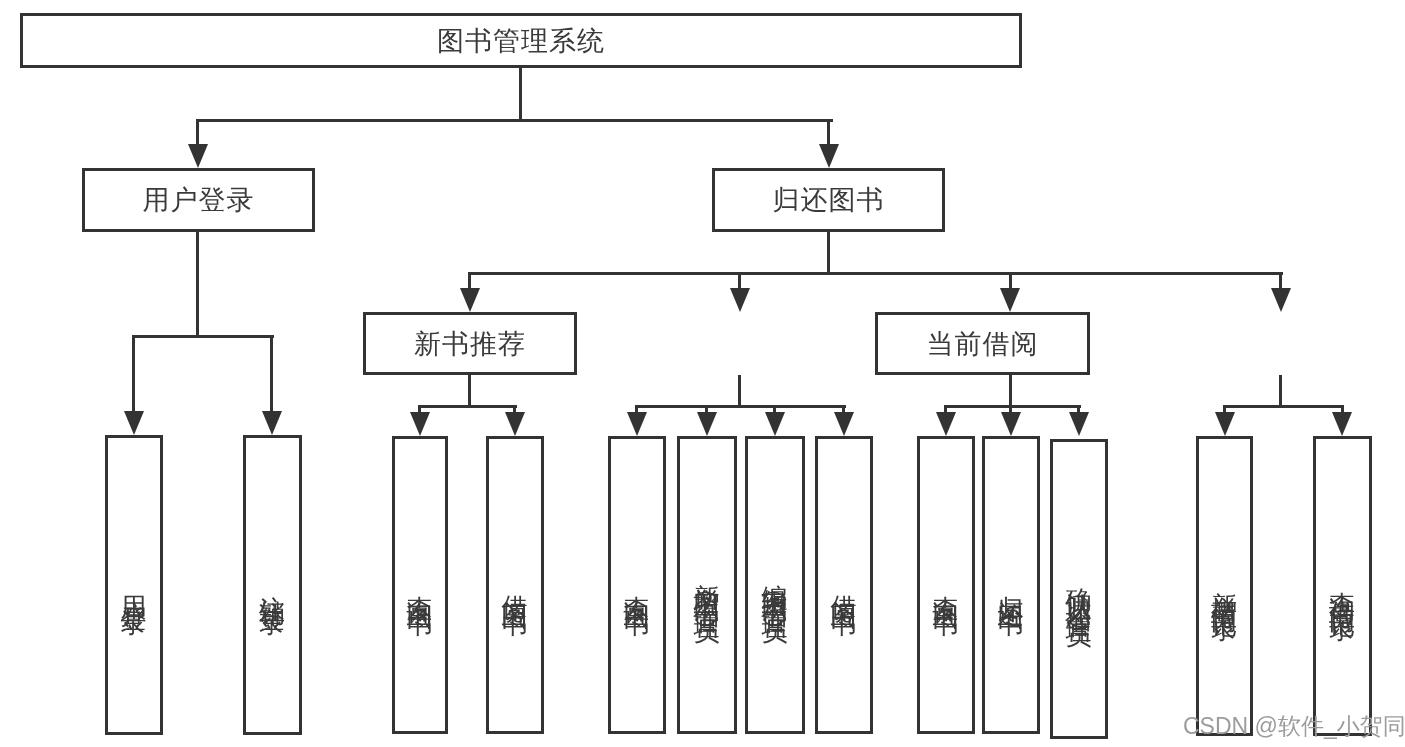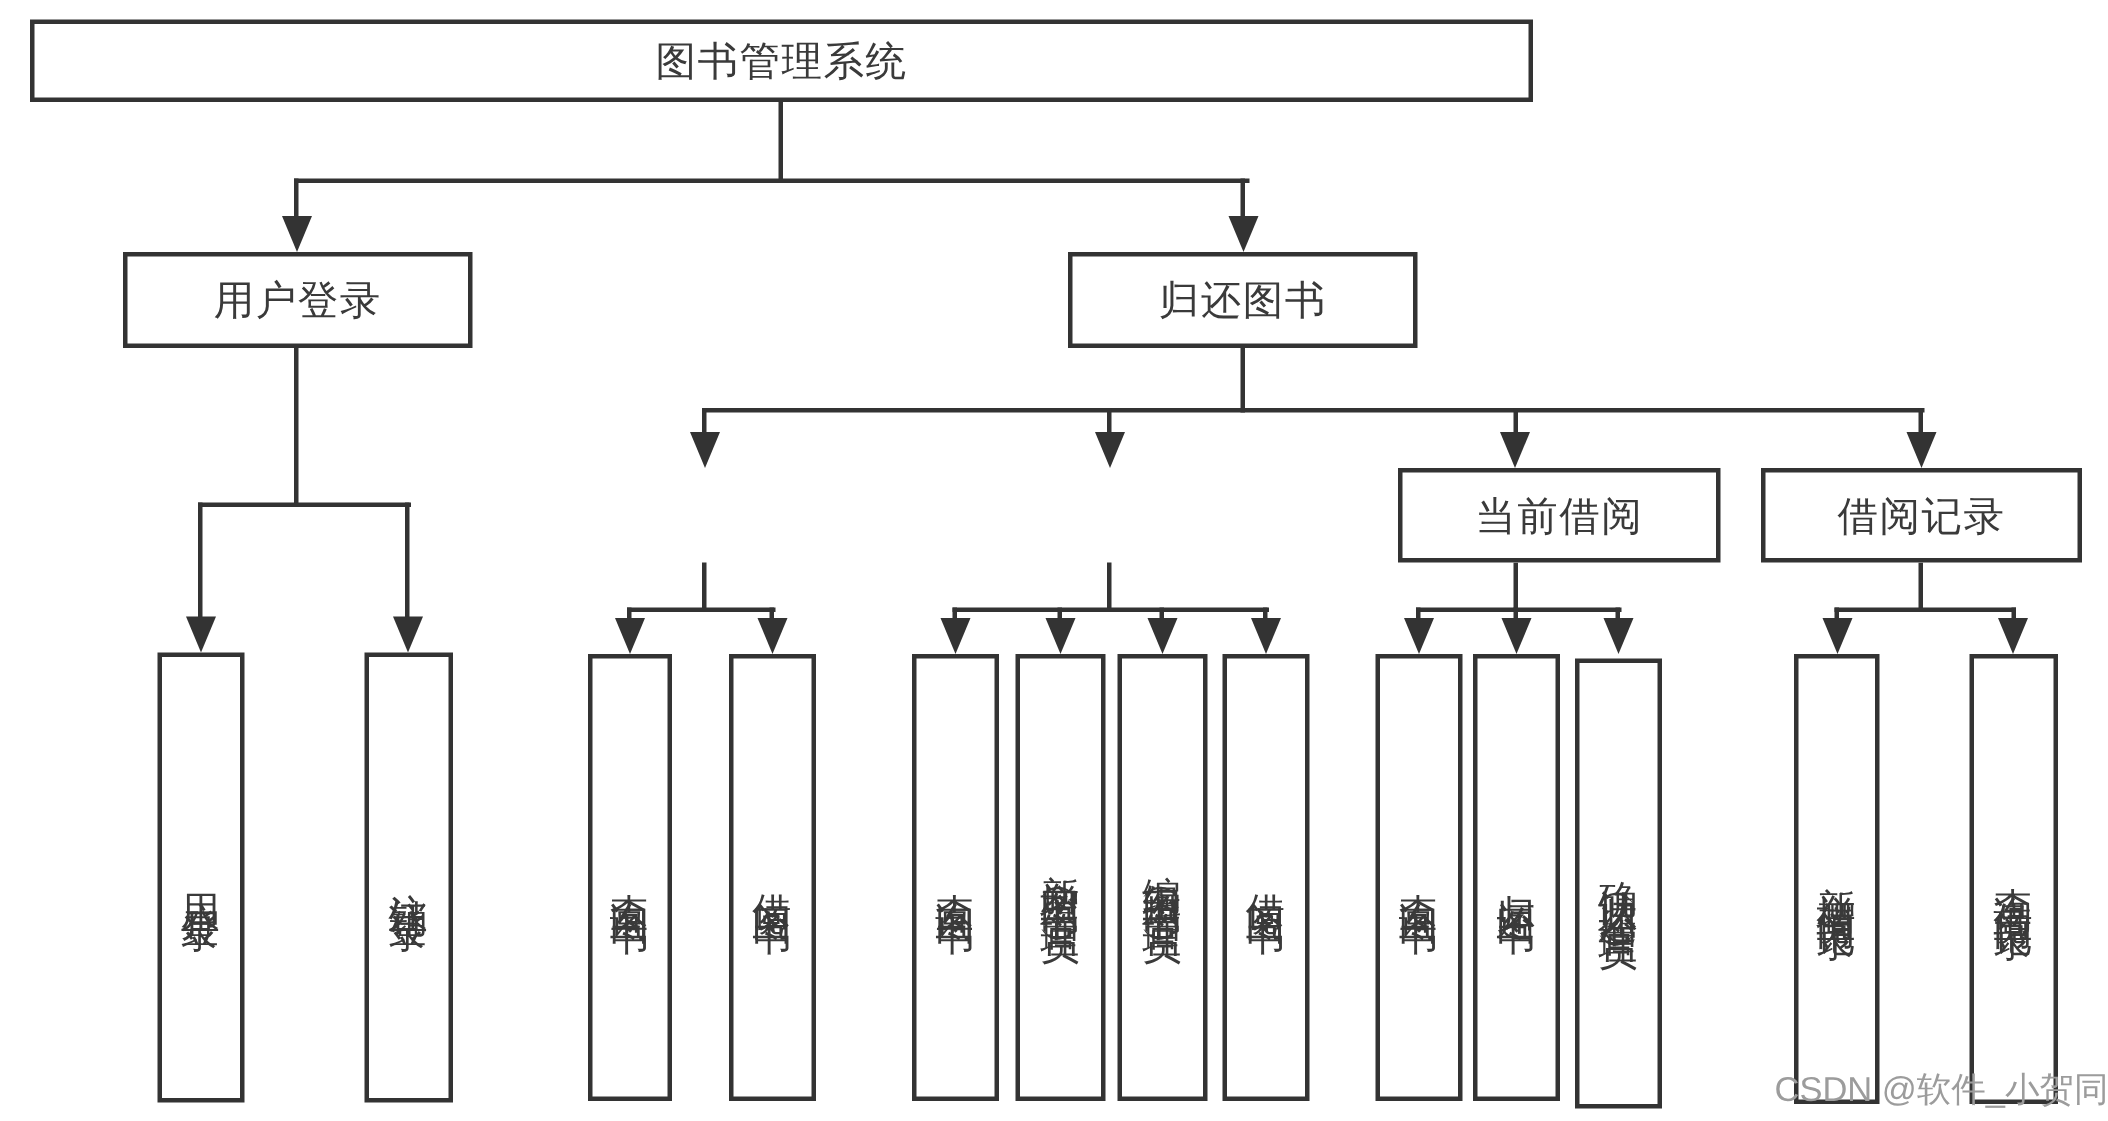--- a/index.html
+++ b/index.html
@@ -103,25 +103,25 @@
     <span class="lbl">图书管理系统</span>
   </div>
 
   <div class="box hbox" style="left:82px;top:168px;width:233px;height:64px;">
     <span class="lbl">用户登录</span>
   </div>
   <div class="box hbox" style="left:712px;top:168px;width:233px;height:64px;">
     <span class="lbl">归还图书</span>
   </div>
 
-  <div class="box hbox" style="left:932px;top:312px;width:215px;height:63px;">
+  <div class="box hbox" style="left:363px;top:312px;width:214px;height:63px;">
+    <span class="lbl">新书推荐</span>
+  </div>
+  <div class="box hbox" style="left:875px;top:312px;width:215px;height:63px;">
     <span class="lbl">当前借阅</span>
-  </div>
-  <div class="box hbox" style="left:1174px;top:312px;width:214px;height:63px;">
-    <span class="lbl">借阅记录</span>
   </div>
 
   <div class="box vbox" style="left:105px;top:435px;width:58px;height:300px;">
     <span class="lbl">用户登录</span>
   </div>
   <div class="box vbox" style="left:243px;top:435px;width:59px;height:300px;">
     <span class="lbl">注销登录</span>
   </div>
 
   <div class="box vbox" style="left:392px;top:436px;width:56px;height:298px;">

